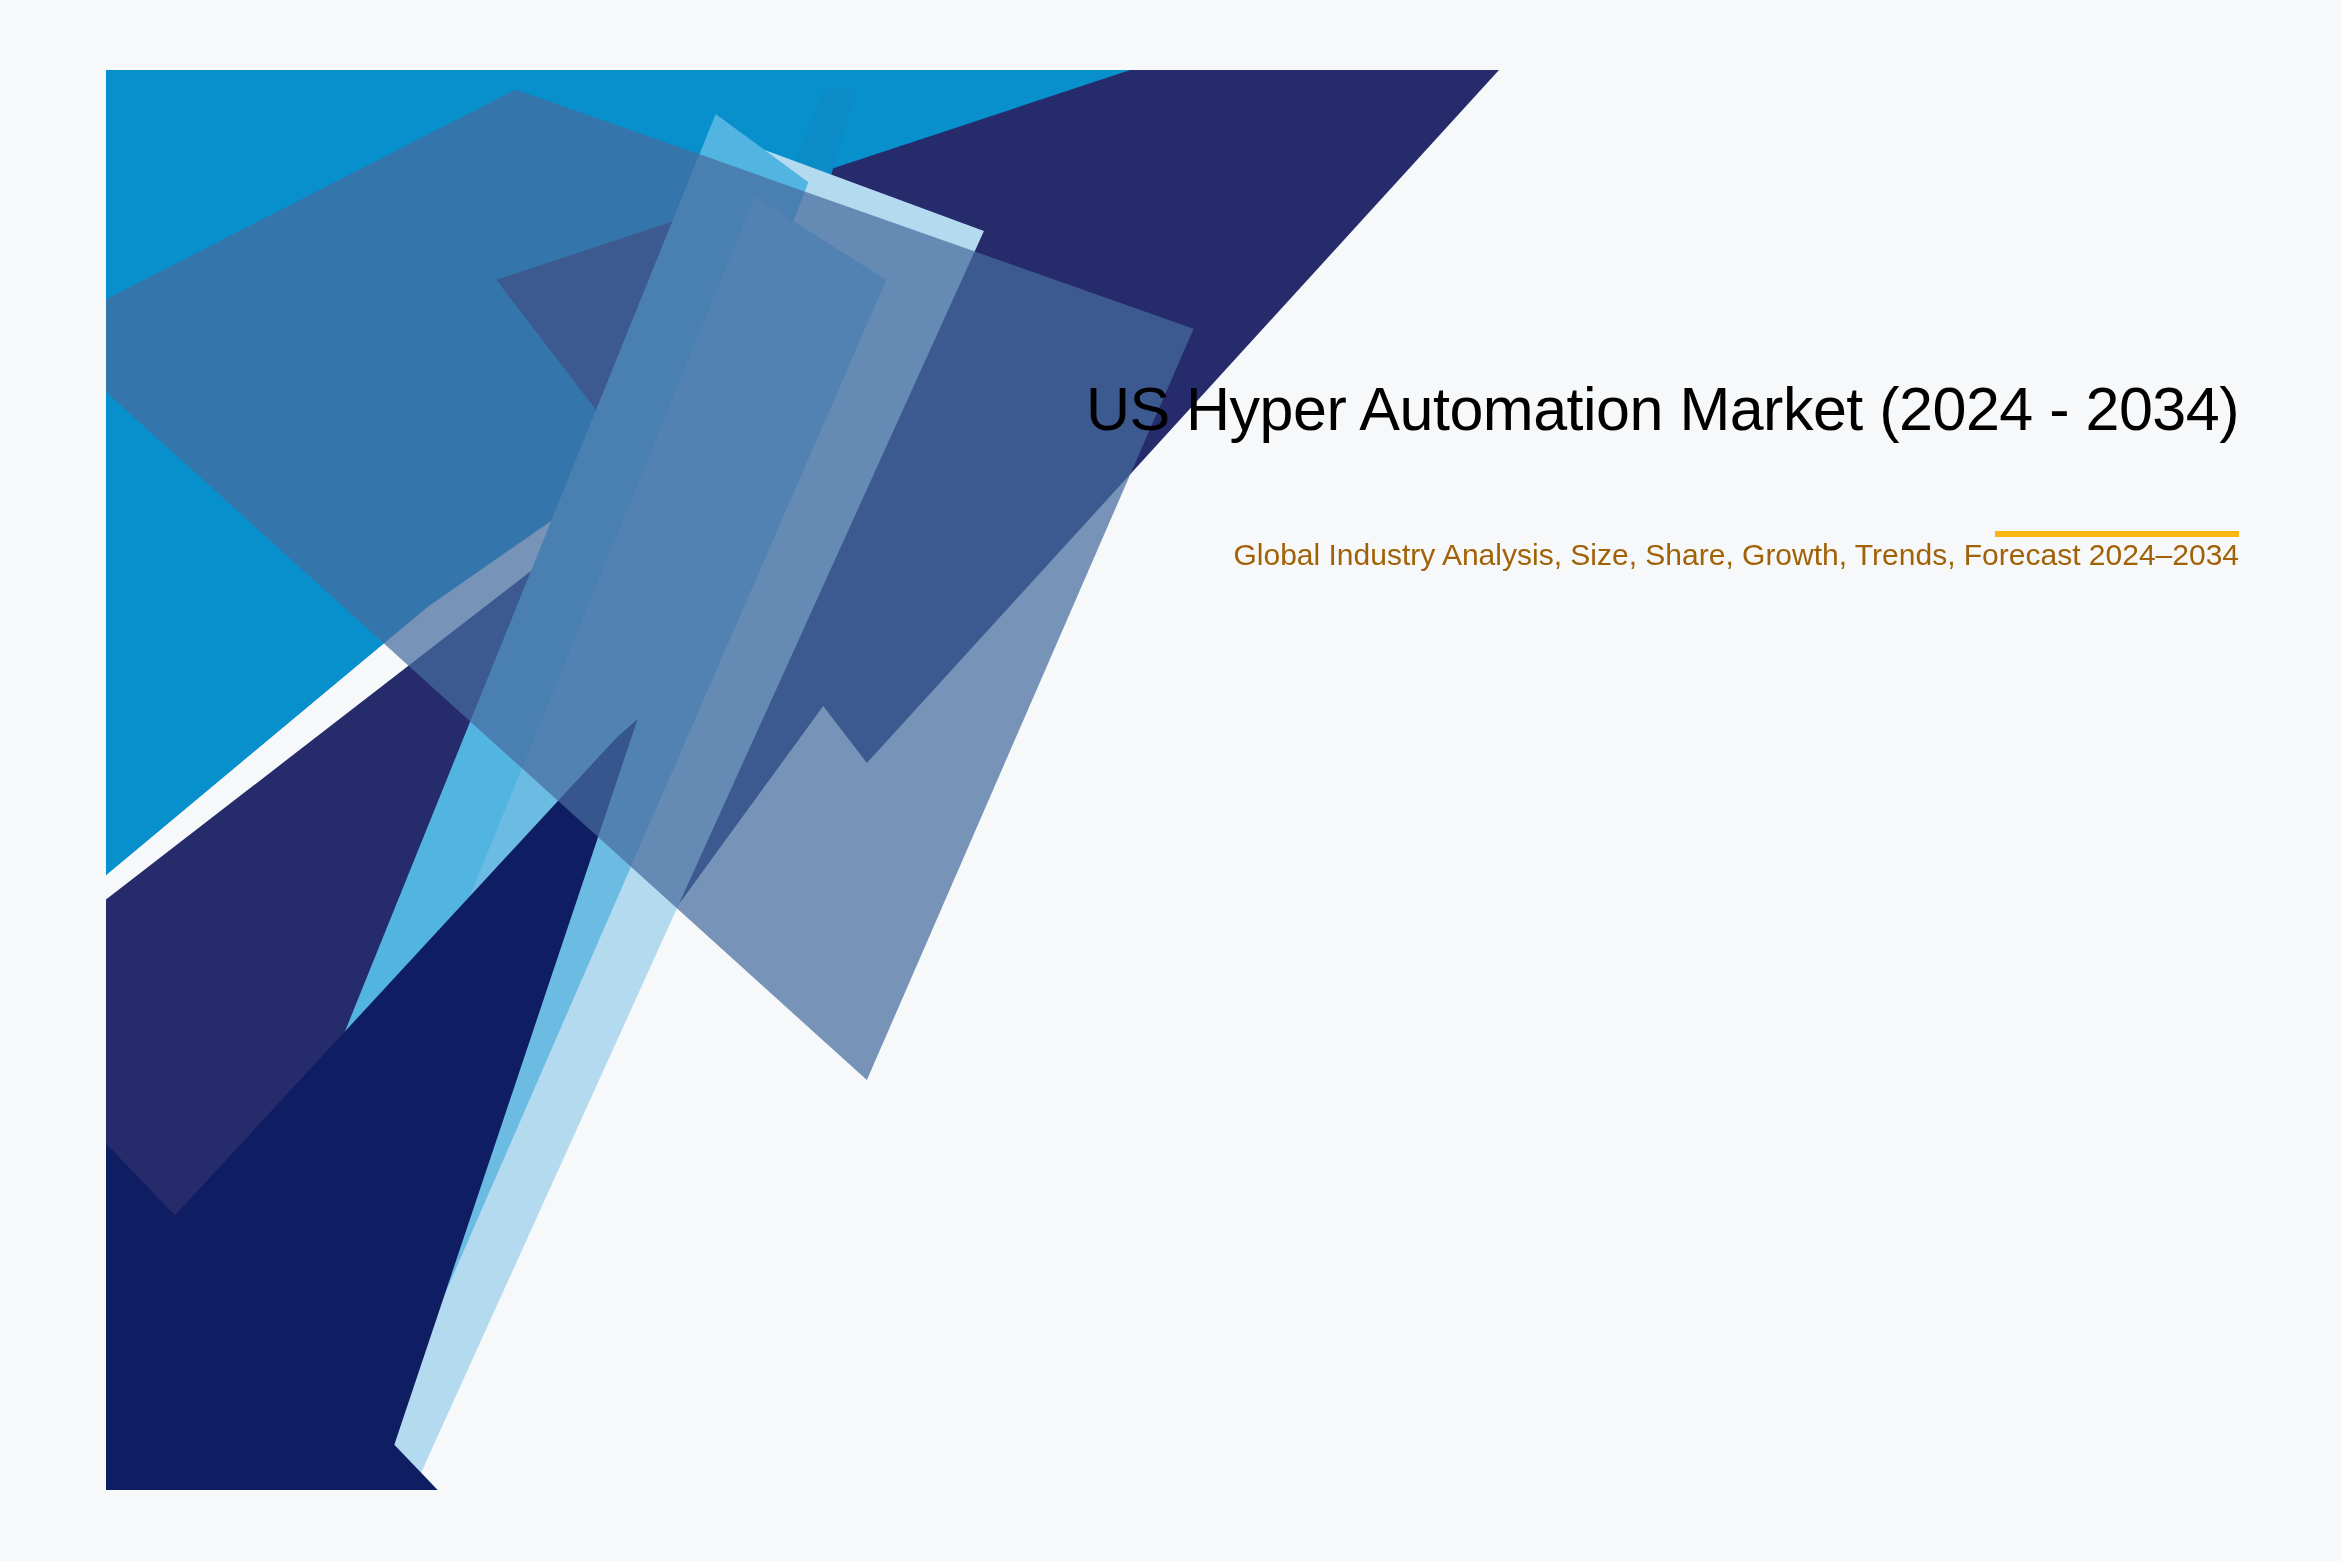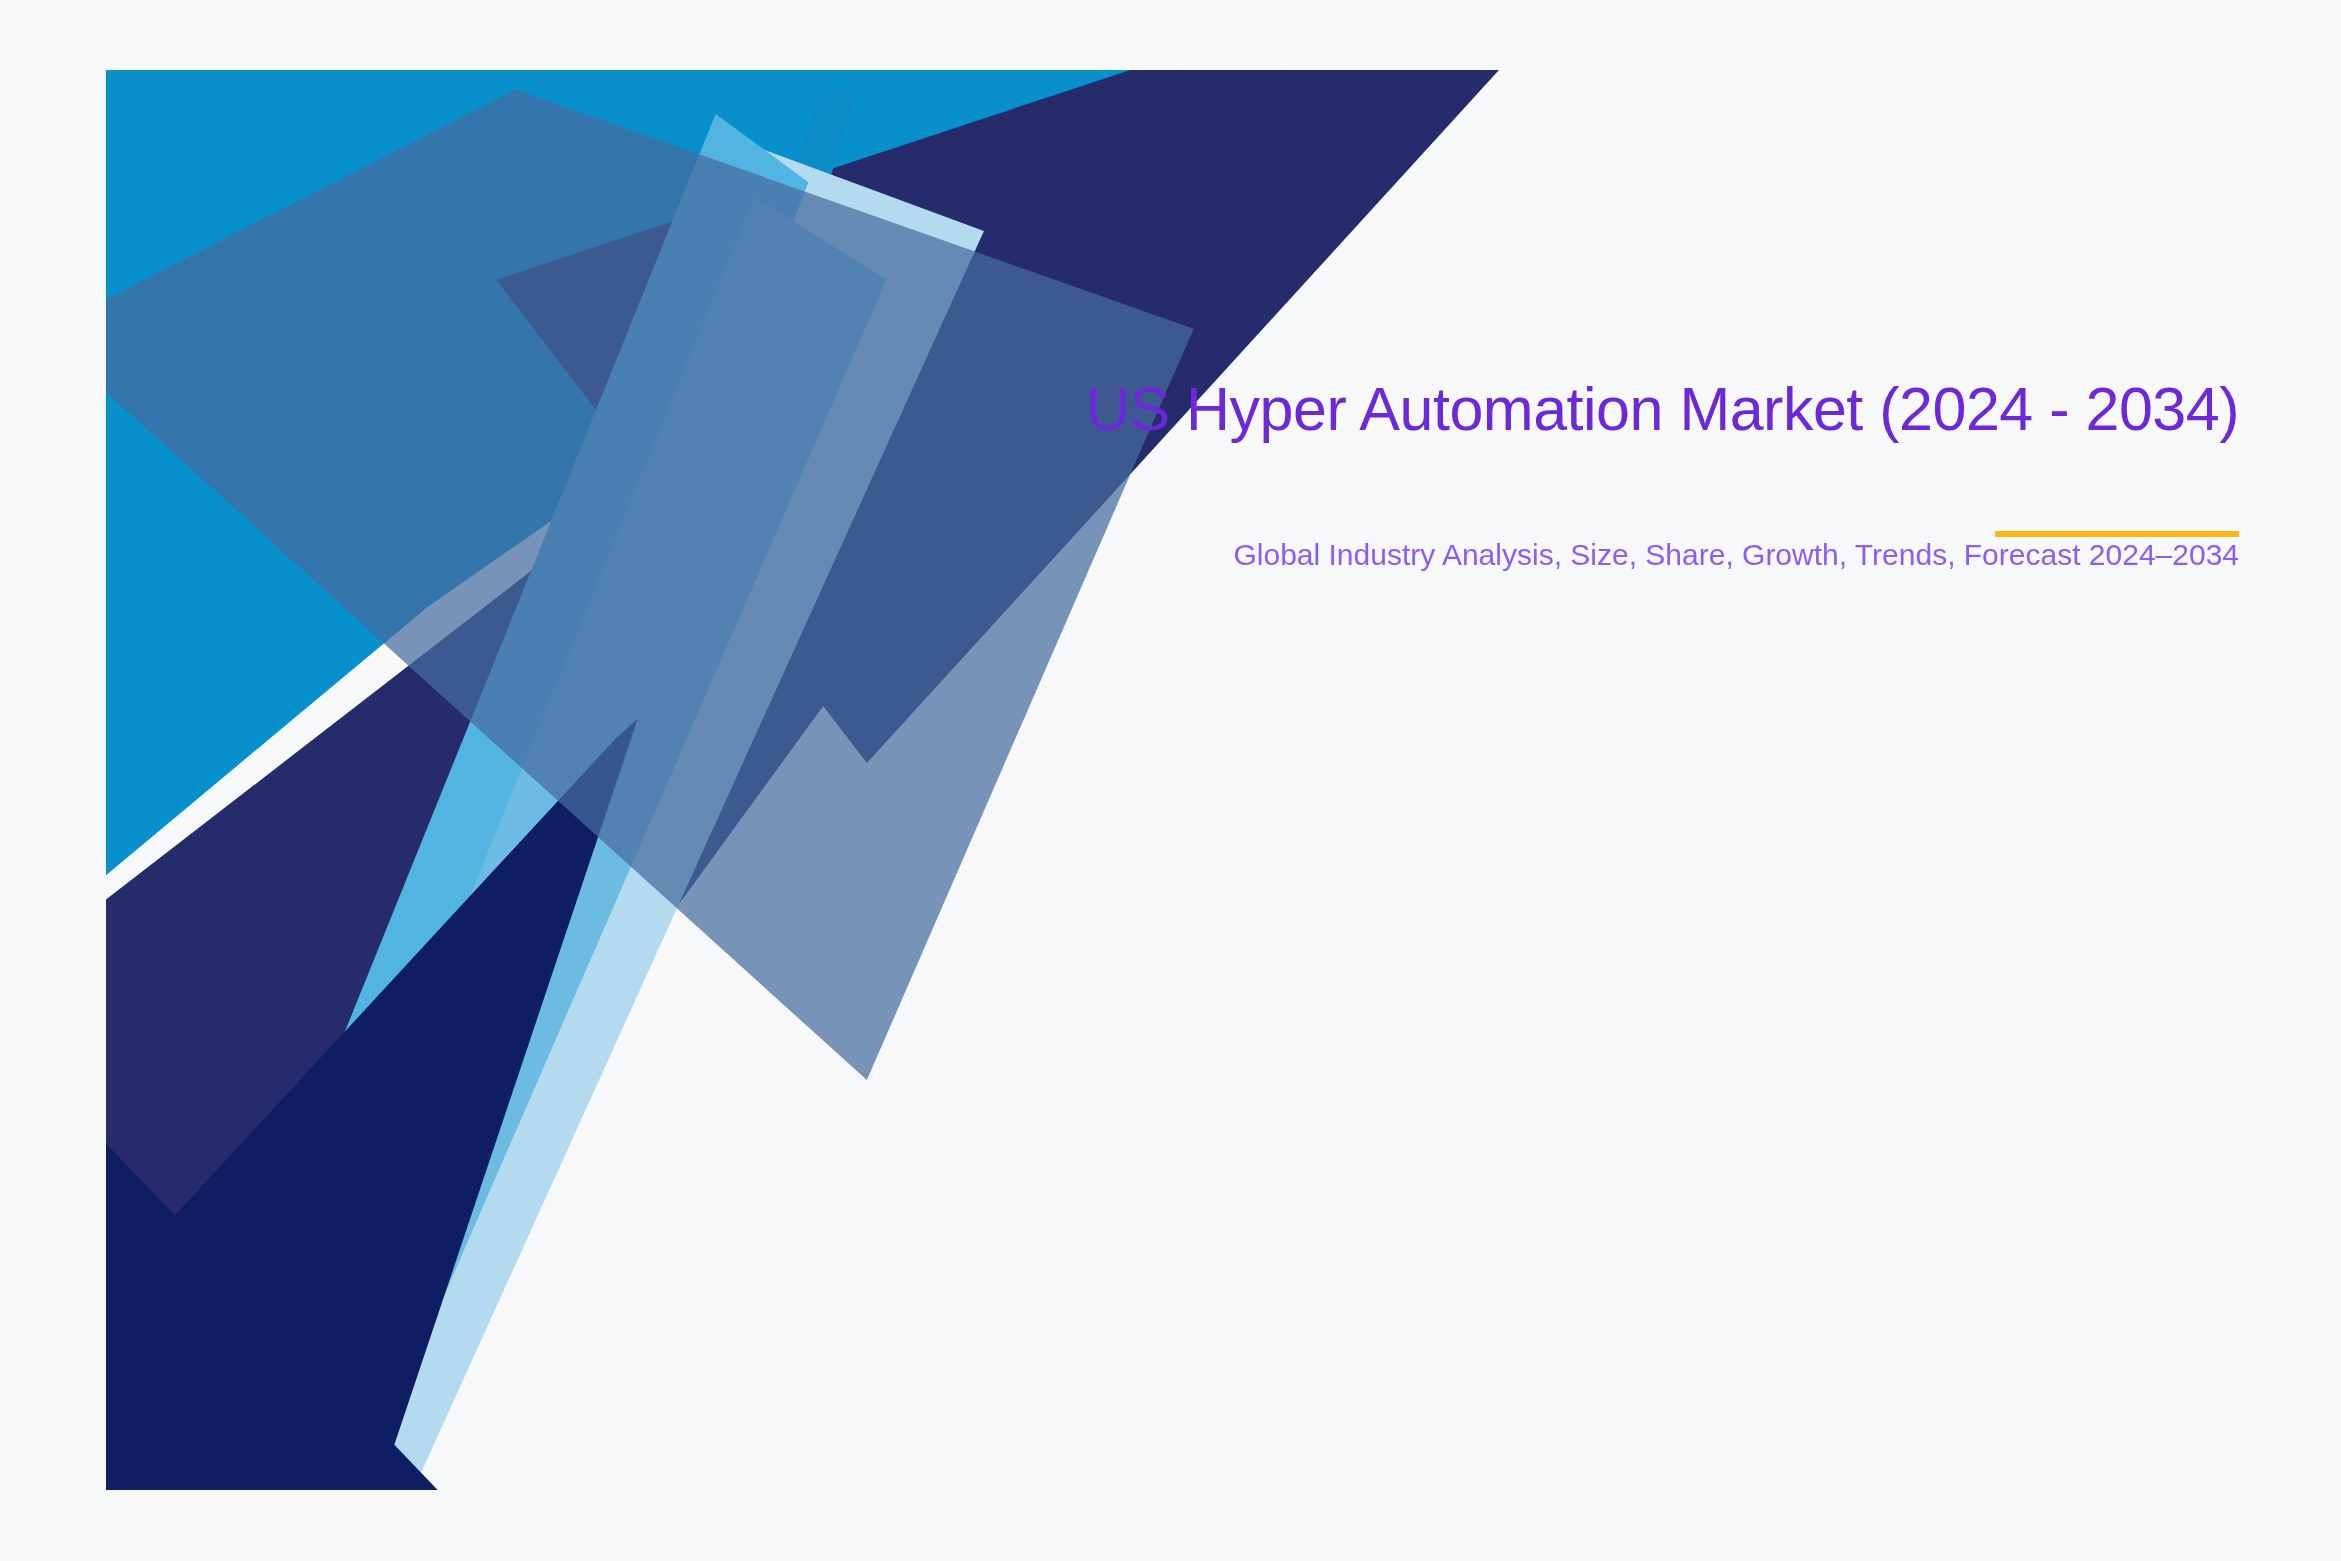--- a/index.html
+++ b/index.html
@@ -50,42 +50,42 @@
     display: block;
   }
 
   #slide-title {
     margin: 0;
     font-family: "Liberation Sans", sans-serif;
     font-weight: 400;
     font-size: 61px;
     line-height: 1.25;
     letter-spacing: -0.5px;
-    color: #6d28d9;
+    color: #000000;
     text-align: right;
     white-space: normal;
   }
 
   #title-underline {
     position: absolute;
     left: 1166px;
     top: 160px;
     width: 244px;
     height: 6.3px;
     background: #fbb614;
   }
 
   #slide-subtitle {
     margin: 0;
     padding-top: 88px;
     font-family: "Liberation Sans", sans-serif;
     font-weight: 400;
     font-size: 30px;
     line-height: 1.36;
-    color: #8b5cf6;
+    color: #a16207;
     text-align: right;
   }
 </style>
 </head>
 <body>
 
 <div id="slide">
 
   <div id="artwork">
     <svg viewBox="0 0 2856 2910" preserveAspectRatio="none">

